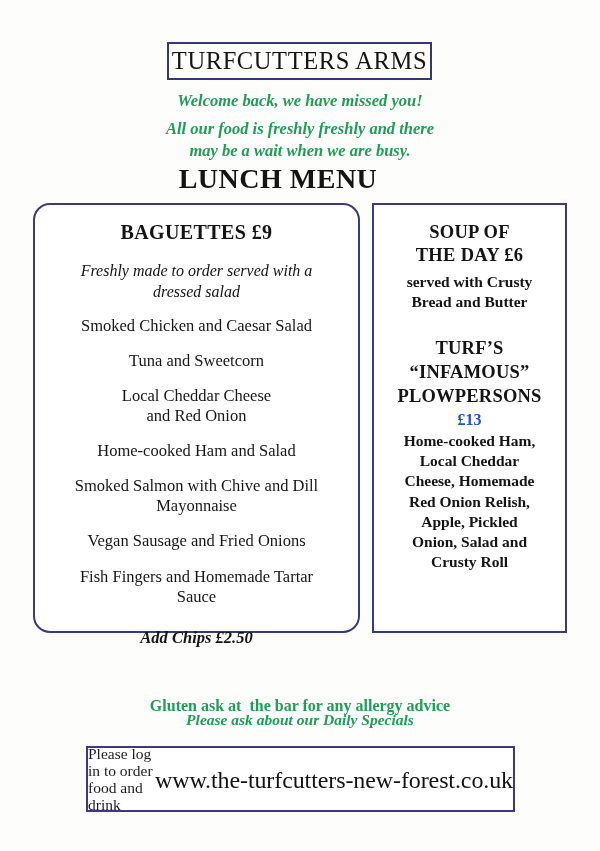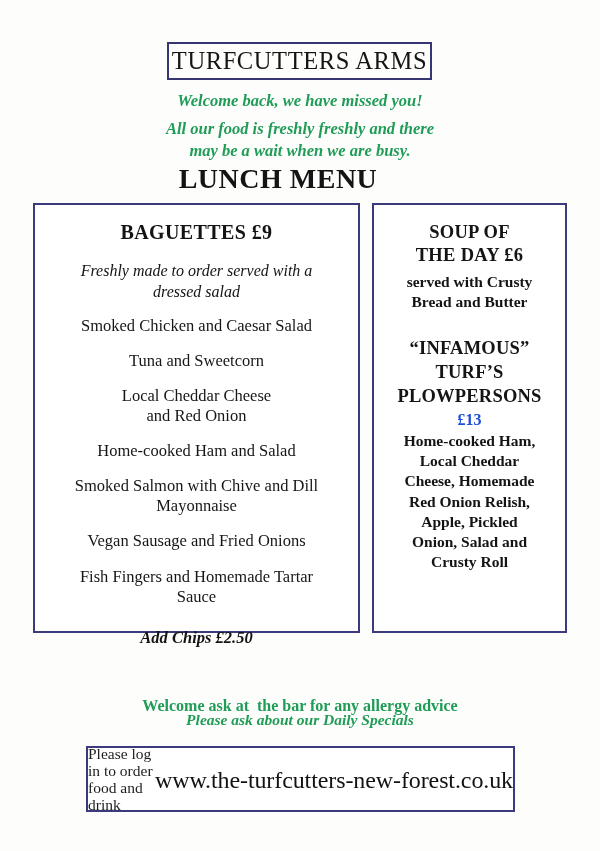--- a/index.html
+++ b/index.html
@@ -78,20 +78,21 @@
     position: absolute;
     border: 2px solid #3a3a7c;
     background: #ffffff;
     box-sizing: border-box;
   }
   .panel-left {
     left: 33px;
     top: 203px;
     width: 327px;
     height: 430px;
+    border-radius: 17px;
   }
   .panel-right {
     left: 372px;
     top: 203px;
     width: 195px;
     height: 430px;
   }
 
   
   .baguettes-head {
@@ -270,30 +271,30 @@
   </div>
 
   <div class="panel panel-right">
     <div class="soup-head">
       <div>SOUP OF</div>
       <div>THE DAY £6</div>
     </div>
     <div class="soup-sub">served with Crusty<br>Bread and Butter</div>
 
     <div class="plow-head">
+      <div>TURF’S</div>
       <div>“INFAMOUS”</div>
-      <div>TURF’S</div>
       <div>PLOWPERSONS</div>
     </div>
     <div class="plow-price">£13</div>
     <div class="plow-desc">Home-cooked Ham,<br>Local Cheddar<br>Cheese, Homemade<br>Red Onion Relish,<br>Apple, Pickled<br>Onion, Salad and<br>Crusty Roll</div>
   </div>
 
   <div class="allergy">
-    <div>Welcome ask at  the bar for any allergy advice</div>
+    <div>Gluten ask at  the bar for any allergy advice</div>
     <div class="line2">[GF] Gluten Free   [V] Vegetarian   [Vg] Vegan</div>
   </div>
 
   <div class="specials">Please ask about our Daily Specials</div>
 
   <div class="footer-box">
     <div class="footer-line1">Please log in to order food and drink</div>
     <div class="footer-url">www.the-turfcutters-new-forest.co.uk</div>
   </div>
 

